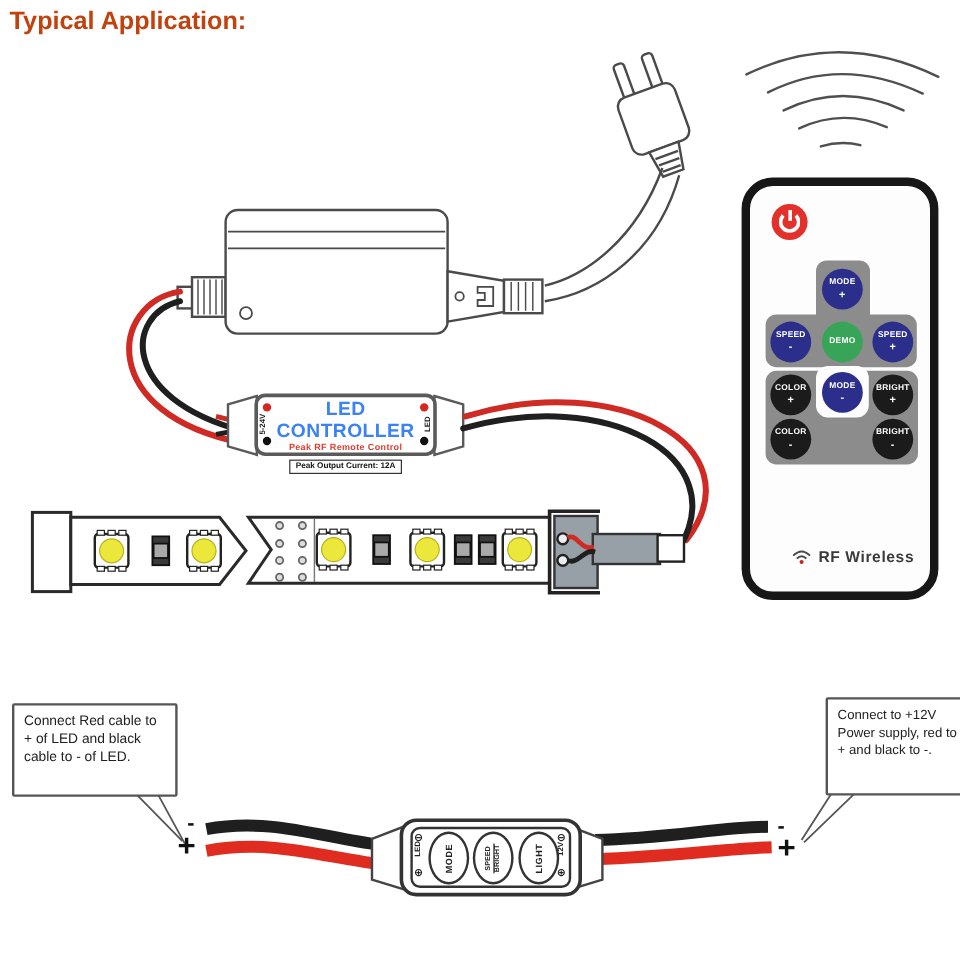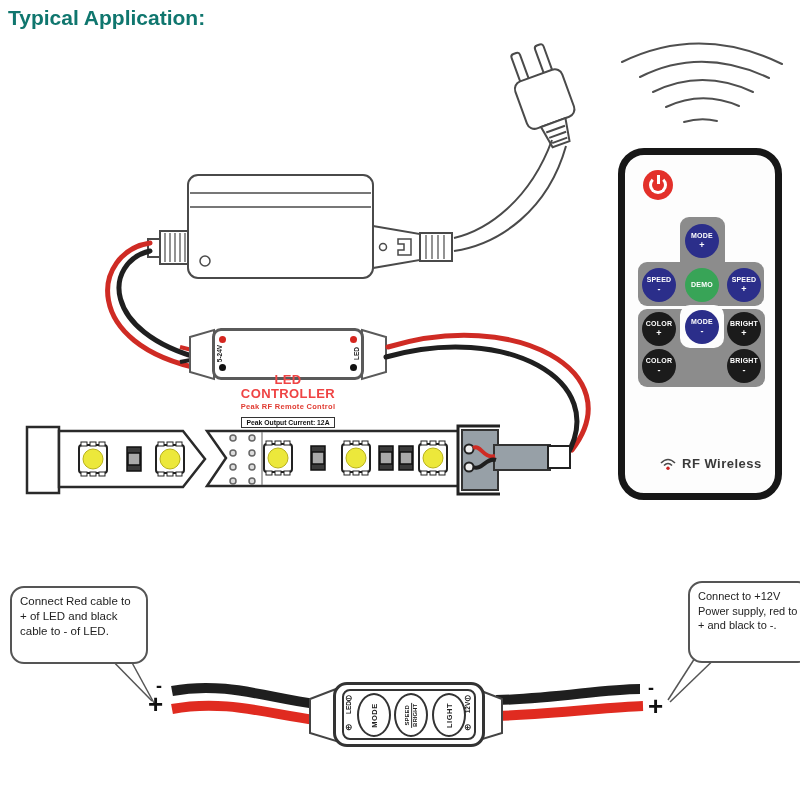--- a/index.html
+++ b/index.html
@@ -2,21 +2,21 @@
 <html><head>
 <meta charset="utf-8">
 <style>
   html,body{margin:0;padding:0;background:#fff;}
   .canvas{position:relative;width:800px;height:800px;background:#ffffff;overflow:hidden;
           font-family:"Liberation Sans","DejaVu Sans",sans-serif;color:#222;}
   .abs{position:absolute;}
   svg{display:block;}
   .layer{position:absolute;left:0;top:0;}
 
-  .title{left:8px;top:6px;font-size:21px;font-weight:bold;color:#0f766e;}
+  .title{left:8px;top:6px;font-size:21px;font-weight:bold;color:#c2410c;}
 
   
   .remote{left:618px;top:148px;width:150px;height:338px;background:#fdfdfd;
           border:7px solid #171717;border-radius:26px;}
   .pad{position:absolute;background:#8c8c8c;border-radius:9px;}
   .pad-v{left:55px;top:62px;width:45px;height:89px;}
   .pad-h{left:13px;top:107px;width:126px;height:44px;}
   .pad-low{left:13px;top:154px;width:127px;height:78px;}
   .pad-notch{position:absolute;left:55px;top:150px;width:44px;height:43px;background:#fdfdfd;border-radius:10px;}
   .rbtn{position:absolute;width:34px;height:34px;border-radius:50%;display:flex;flex-direction:column;
@@ -27,32 +27,32 @@
   .pwr{position:absolute;left:18px;top:15px;width:30px;height:30px;border-radius:50%;background:#e3302a;
        display:flex;align-items:center;justify-content:center;}
   .pwr-ring{position:relative;width:12px;height:12px;border:3px solid #fff;border-radius:50%;border-top-color:transparent;}
   .pwr-bar{position:absolute;left:50%;top:-4px;width:3px;height:9px;margin-left:-1.5px;background:#fff;}
   .rfrow{position:absolute;left:34px;top:301px;display:flex;align-items:flex-end;gap:5px;}
   .rflabel{font-size:13px;font-weight:bold;color:#3a3a3a;letter-spacing:.5px;}
 
   
   .ctrl{left:212px;top:328px;width:146px;height:46px;background:#fff;border:3px solid #5a5a5a;border-radius:9px;}
   .ctrl-center{position:absolute;left:14px;right:14px;top:2px;text-align:center;}
-  .ctrl-title{font-size:13px;font-weight:bold;color:#ef4444;letter-spacing:.4px;line-height:1.1;margin-top:40px;}
+  .ctrl-title{font-size:16px;font-weight:bold;color:#3b82f6;letter-spacing:.4px;line-height:1.1;}
   .ctrl-sub{font-size:7.5px;font-weight:bold;color:#e03a30;letter-spacing:.3px;line-height:1.2;}
   .ctrl-spec{display:inline-block;border:1px solid #333;font-size:6.8px;font-weight:bold;color:#111;
              padding:1px 4px;margin-top:1px;line-height:1.1;}
   .dot{position:absolute;width:7px;height:7px;border-radius:50%;}
   .dred{background:#d5261f;} .dblk{background:#111;}
   .vtext{transform:rotate(-90deg);white-space:nowrap;display:block;}
   .port{position:absolute;font-size:6.5px;font-weight:bold;color:#222;width:10px;height:18px;
         display:flex;align-items:center;justify-content:center;}
 
   
-  .bubble{border:2px solid #555;border-radius:14px;background:#fff;font-size:11.5px;line-height:1.32;
+  .bubble{border:2px solid #555;border-radius:2px;background:#fff;font-size:11.5px;line-height:1.32;
           color:#222;padding:6px 8px;}
   .bub-l{left:10px;top:586px;width:118px;height:62px;}
   .bub-r{left:688px;top:581px;width:104px;height:66px;font-size:11px;}
 
   .sign-txt{position:absolute;font-weight:bold;color:#111;line-height:1;}
 
   
   .mini{left:333px;top:682px;width:146px;height:59px;background:#fff;border:3px solid #333;border-radius:14px;}
   .mini-inner{position:absolute;left:6px;top:4px;width:130px;height:47px;border:2px solid #333;border-radius:8px;}
   .oval{position:absolute;width:30px;height:40px;border:2px solid #333;border-radius:50%;background:#fff;

